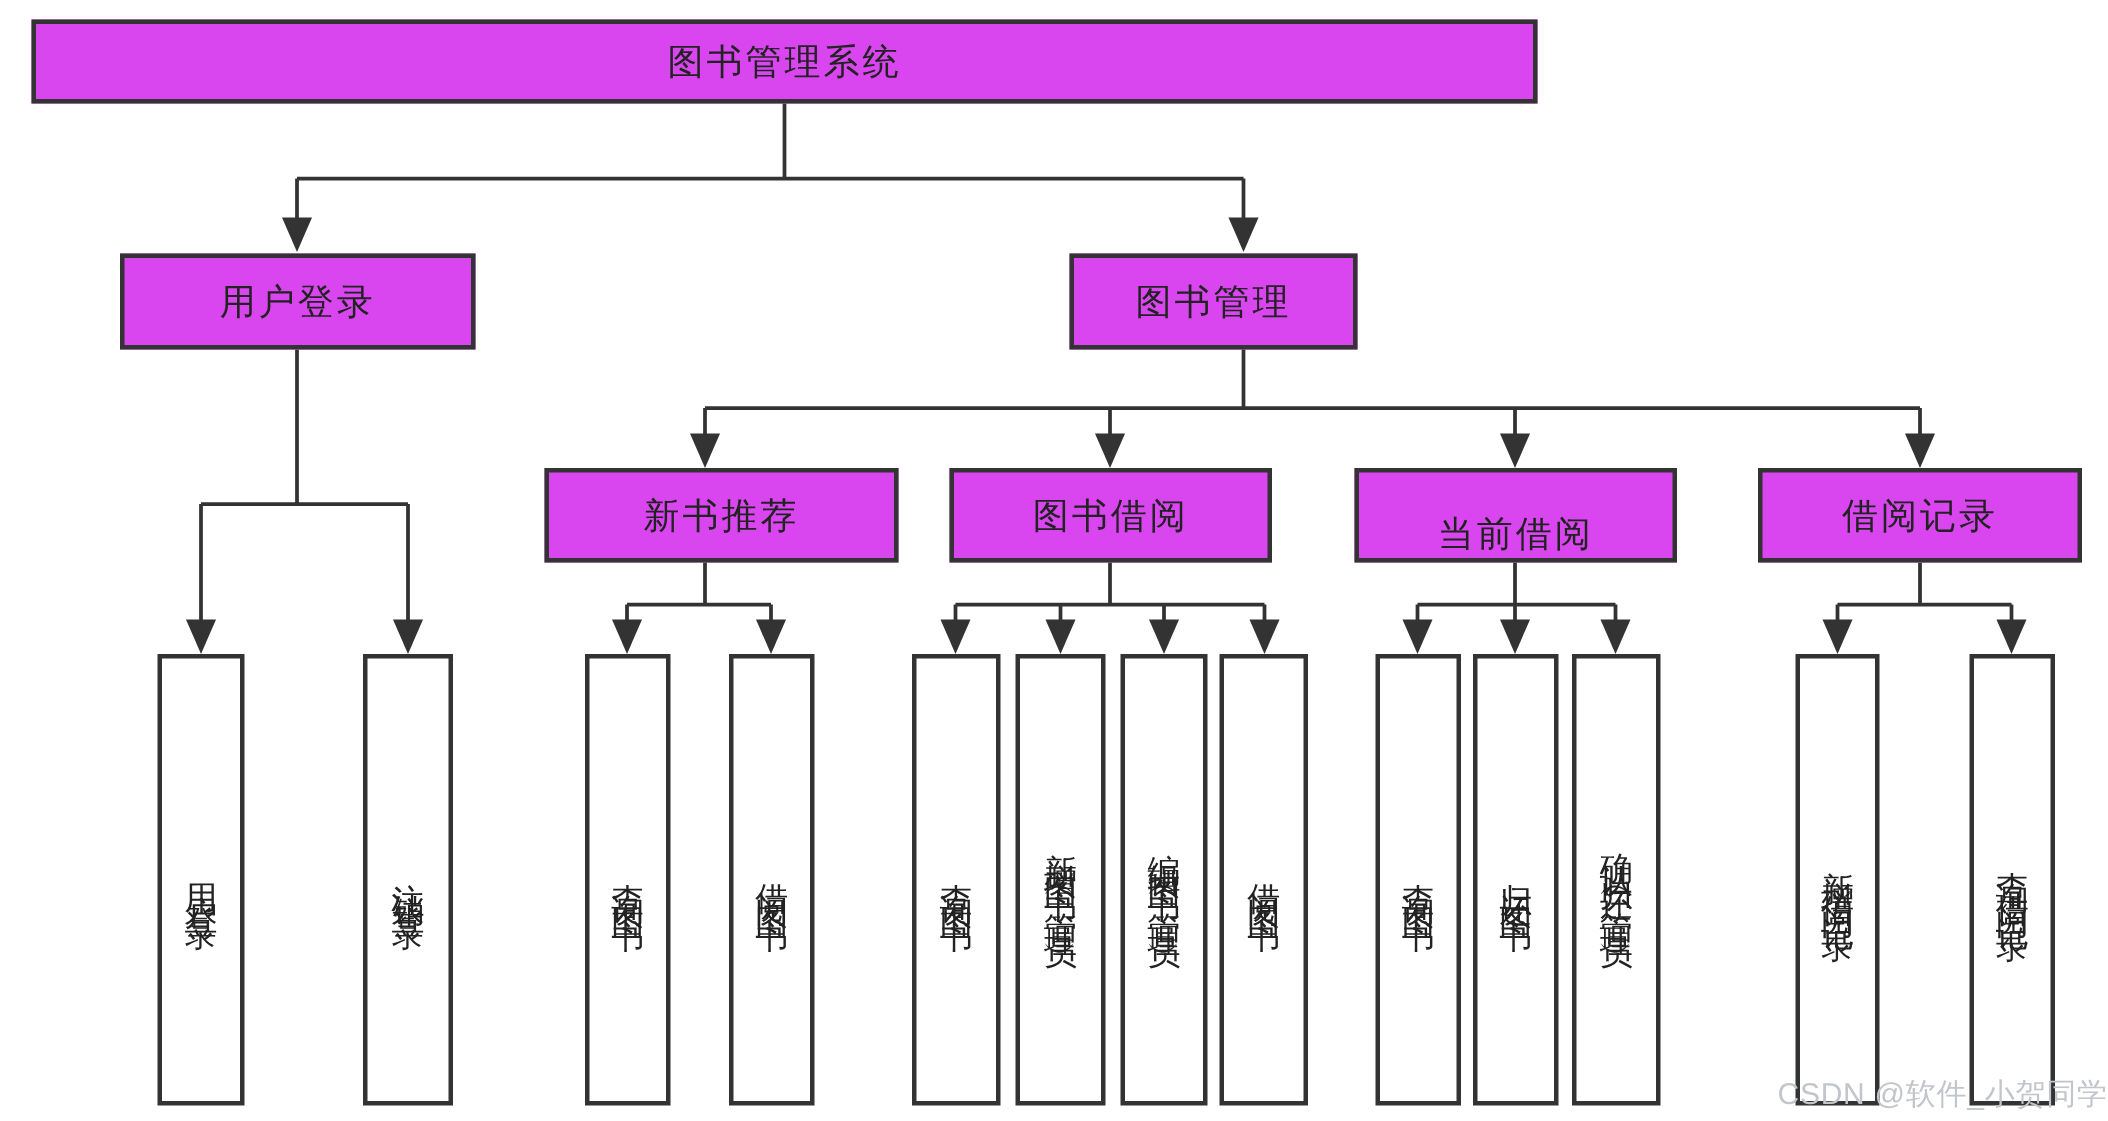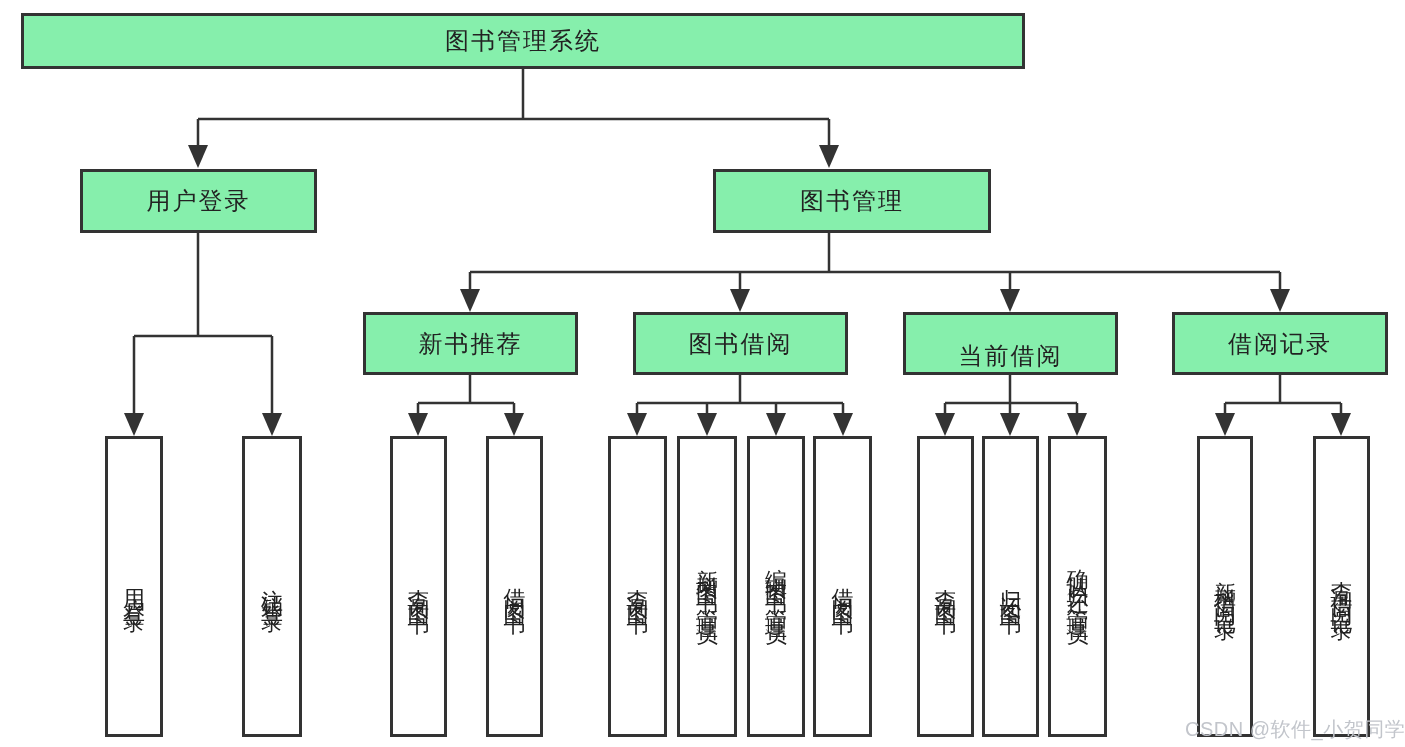--- a/index.html
+++ b/index.html
@@ -8,21 +8,21 @@
     width:1405px;height:747px;
     background:#ffffff;
     font-family:"Liberation Sans","DejaVu Sans",sans-serif;
     overflow:hidden;
   }
   .connectors{position:absolute;left:0;top:0;width:1405px;height:747px;}
   .node{
     position:absolute;
     box-sizing:border-box;
     border:3px solid #333333;
-    background:#86efac;
+    background:#d946ef;
     display:flex;
     align-items:center;
     justify-content:center;
     color:#222222;
     font-size:24px;
     letter-spacing:2px;
   }
   .leaf{
     position:absolute;
     box-sizing:border-box;
@@ -35,22 +35,22 @@
     text-orientation:upright;
     color:#222222;
     font-size:22px;
     letter-spacing:8px;
     top:436px;height:301px;
     line-height:1;
   }
   
   .n-root{left:21px;top:13px;width:1004px;height:56px;}
   .n-l2a{left:80px;top:169px;width:237px;height:64px;}
-  .n-l2b{left:713px;top:169px;width:278px;height:64px;}
-  .n-l3a{left:363px;top:312px;width:215px;height:63px;align-items:center;}
+  .n-l2b{left:713px;top:169px;width:192px;height:64px;}
+  .n-l3a{left:363px;top:312px;width:236px;height:63px;align-items:center;}
   .n-l3b{left:633px;top:312px;width:215px;height:63px;}
   .n-l3c{left:903px;top:312px;width:215px;height:63px;align-items:flex-end;}
   .n-l3d{left:1172px;top:312px;width:216px;height:63px;}
   
   .lf-a1{left:105px;width:58px;}
   .lf-a2{left:242px;width:60px;}
   .lf-b1{left:390px;width:57px;}
   .lf-b2{left:486px;width:57px;}
   .lf-c1{left:608px;width:59px;}
   .lf-c2{left:677px;width:60px;}

